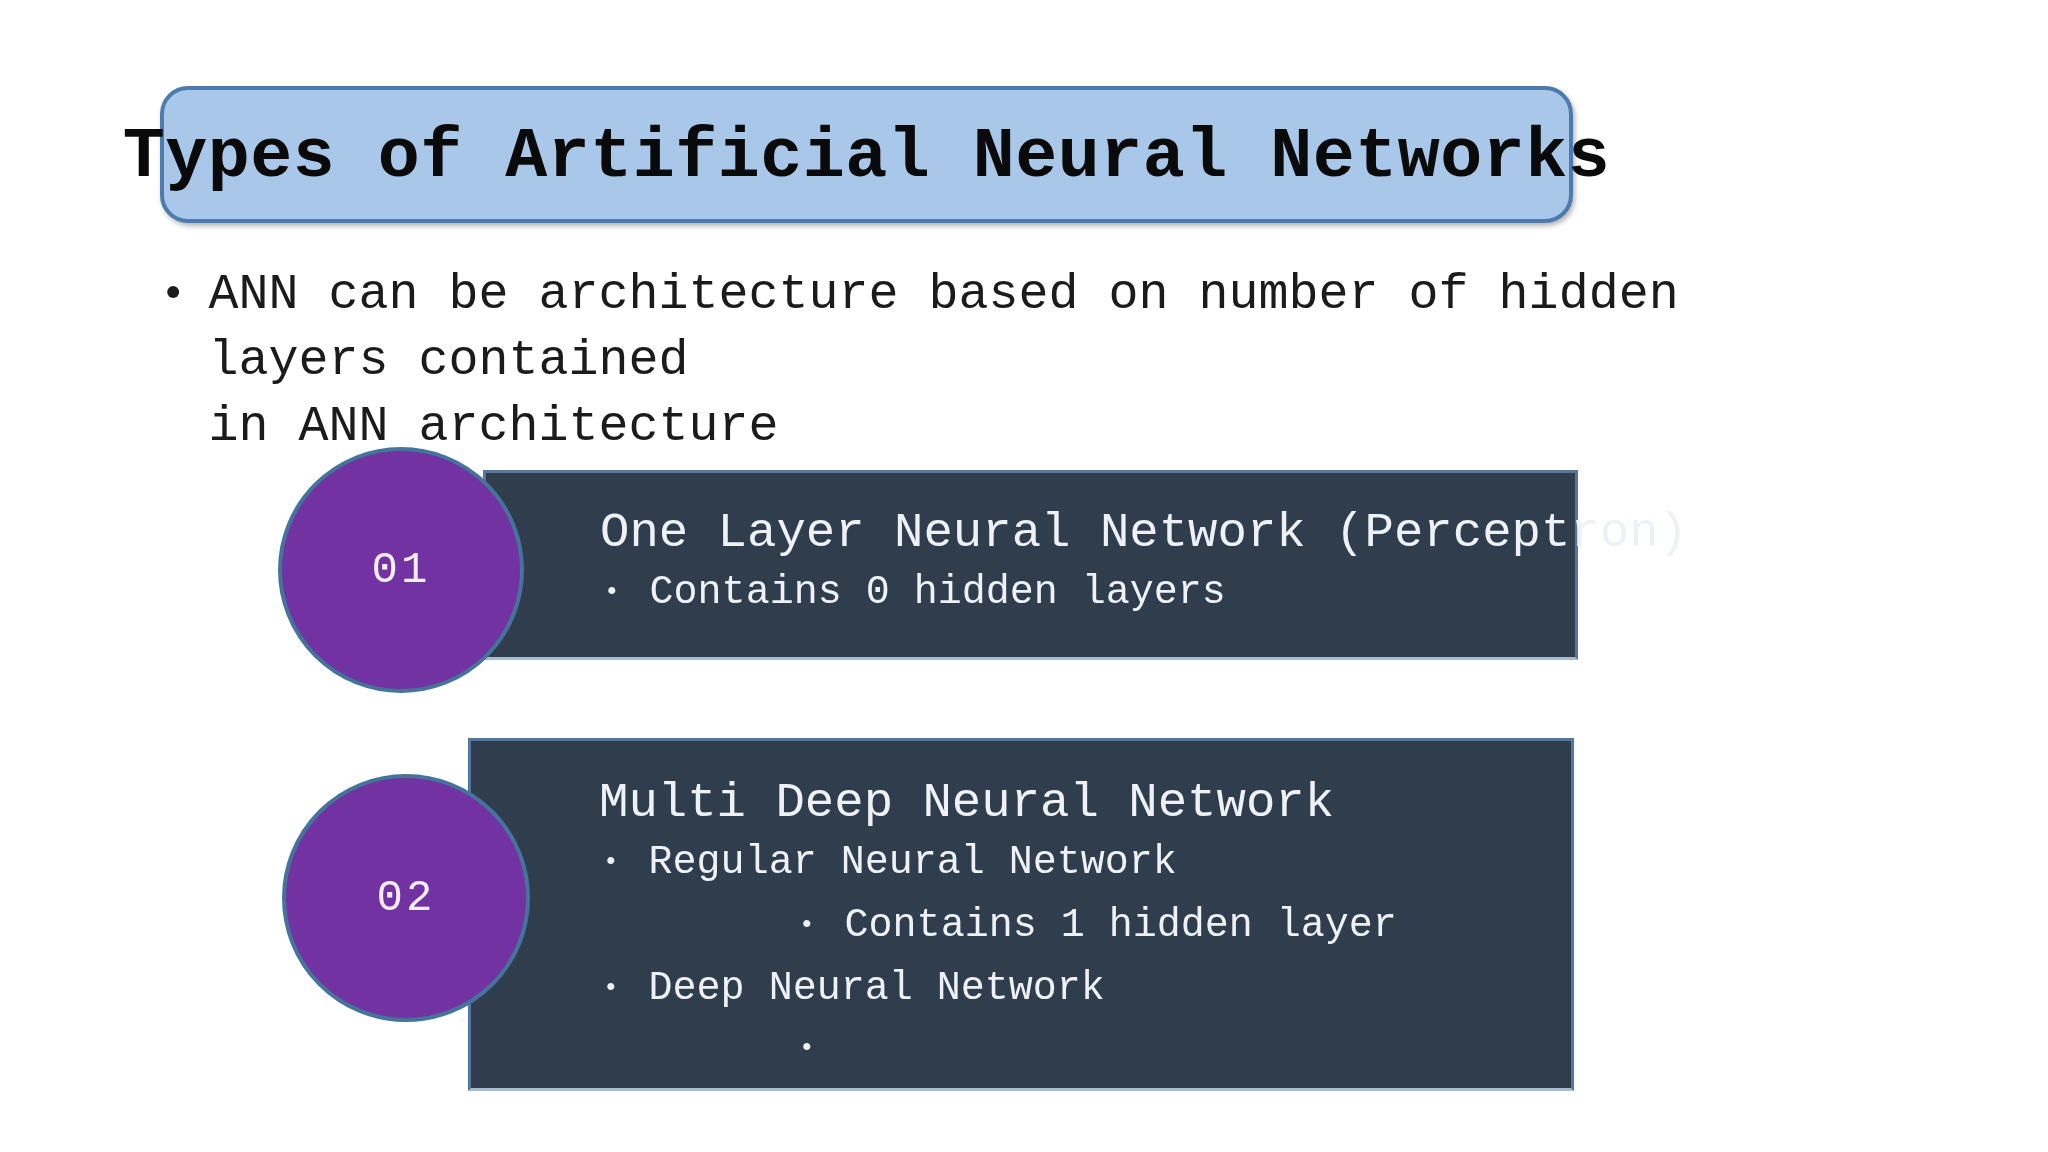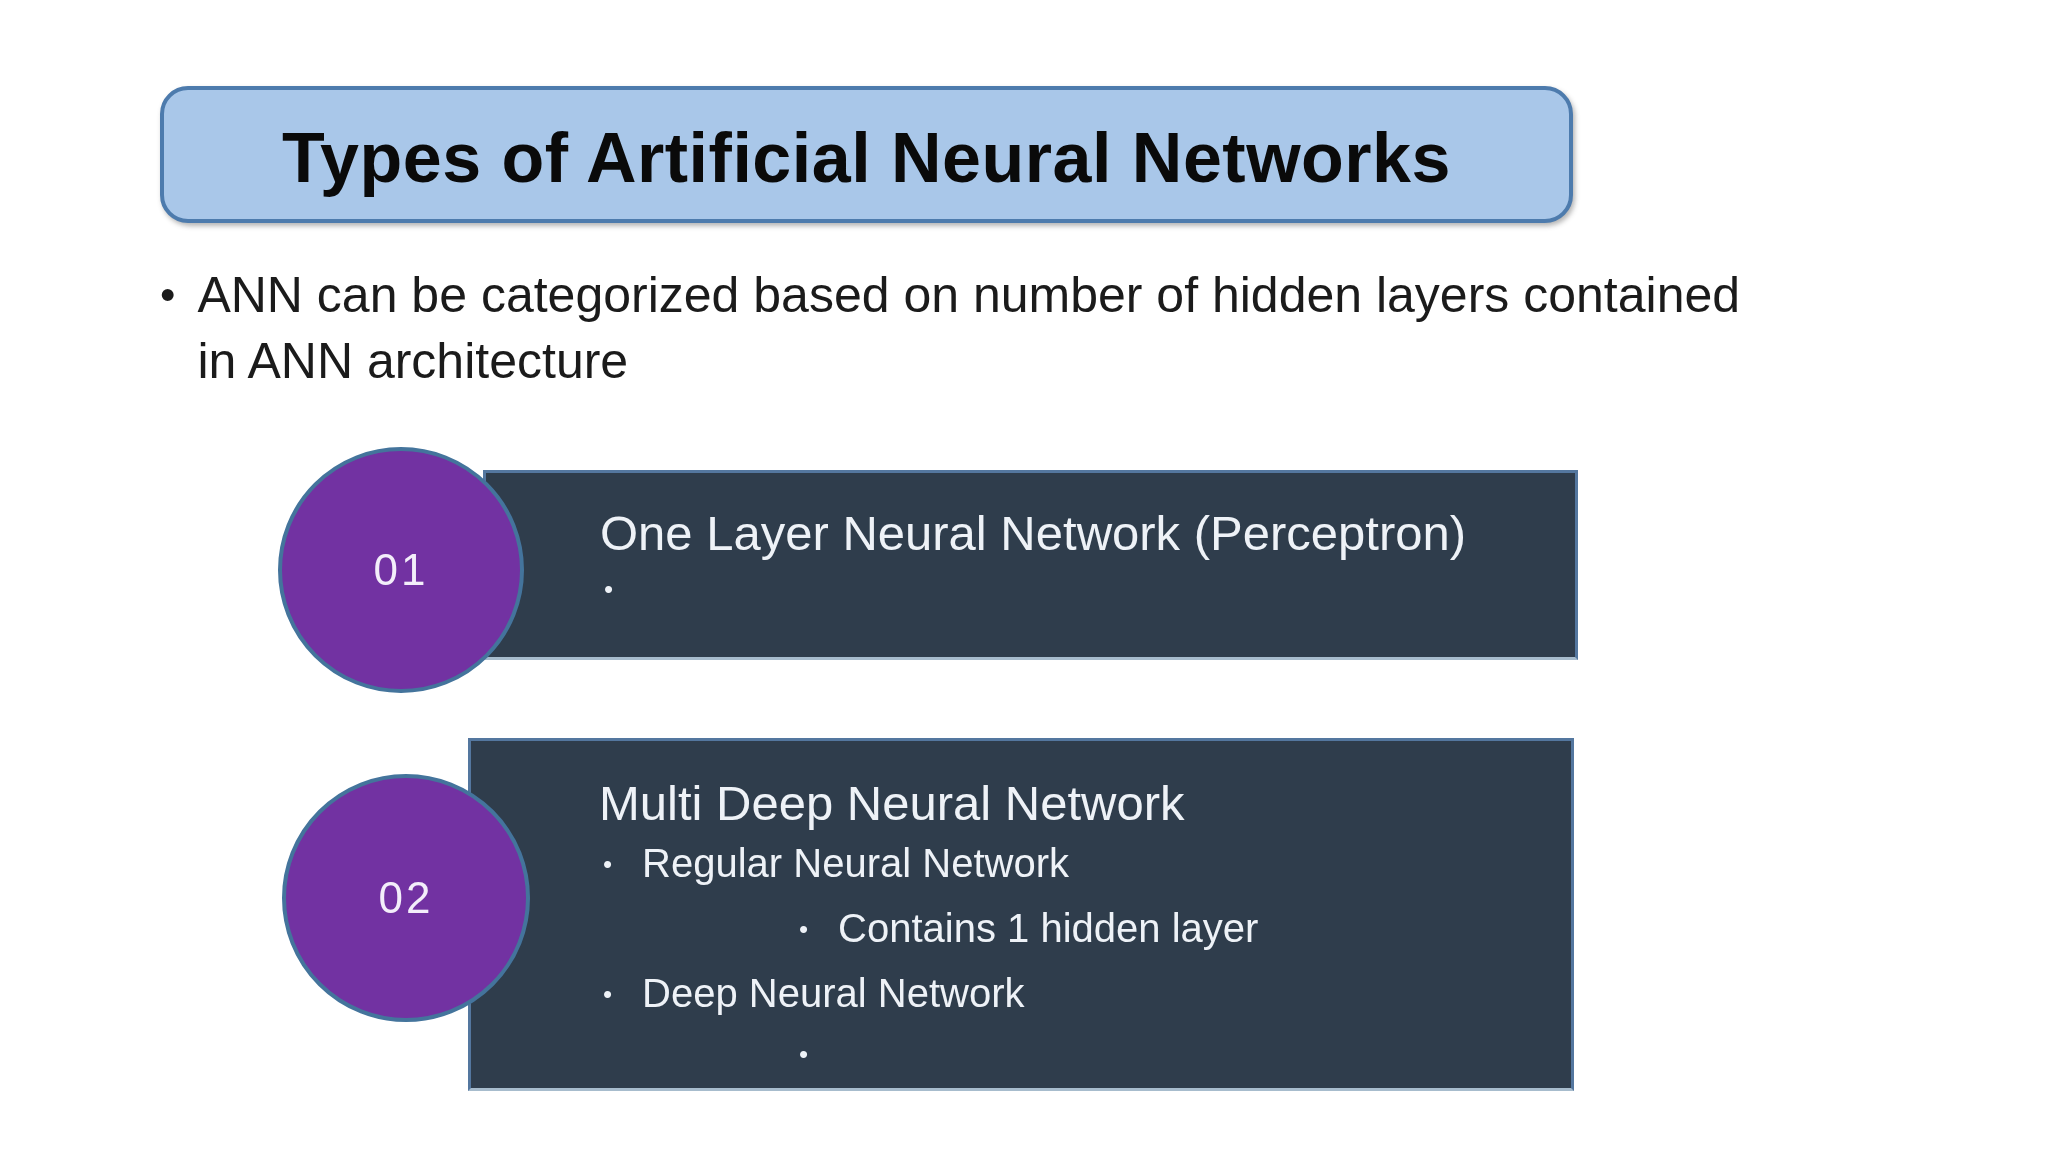--- a/index.html
+++ b/index.html
@@ -7,20 +7,21 @@
     padding: 0;
     background: #ffffff;
     font-family: "Liberation Sans", sans-serif;
   }
   .slide {
     position: relative;
     width: 1761px;
     height: 1152px;
     background: #ffffff;
     overflow: hidden;
+    font-family: Liberation Mono, monospace;
   }
 
   
   .title-box {
     position: absolute;
     left: 160px;
     top: 86px;
     width: 1405px;
     height: 129px;
     background: var(--title-box-fill, #a9c7e9);
@@ -119,33 +120,34 @@
 
 <div class="slide">
 
   <div class="title-box">
     <div class="title-text">Types of Artificial Neural Networks</div>
   </div>
 
   <div class="intro">
     <span class="intro-dot">•</span>
     <div class="intro-text">
-      <span>ANN can be categorized based on number of hidden layers contained</span><br>
+      <span>ANN can be architecture based on number of hidden layers contained</span><br>
       <span>in ANN architecture</span>
     </div>
   </div>
 
   <div class="num-circle c1">
     <span>01</span>
   </div>
 
   <div class="item-box b1">
     <div class="box-title">One Layer Neural Network (Perceptron)</div>
     <div class="brow lvl1">
       <span class="dot">•</span>
+      <span class="btext">Contains 0 hidden layers</span>
     </div>
   </div>
 
   <div class="num-circle c2">
     <span>02</span>
   </div>
 
   <div class="item-box b2">
     <div class="box-title">Multi Deep Neural Network</div>
     <div class="brow lvl1">

